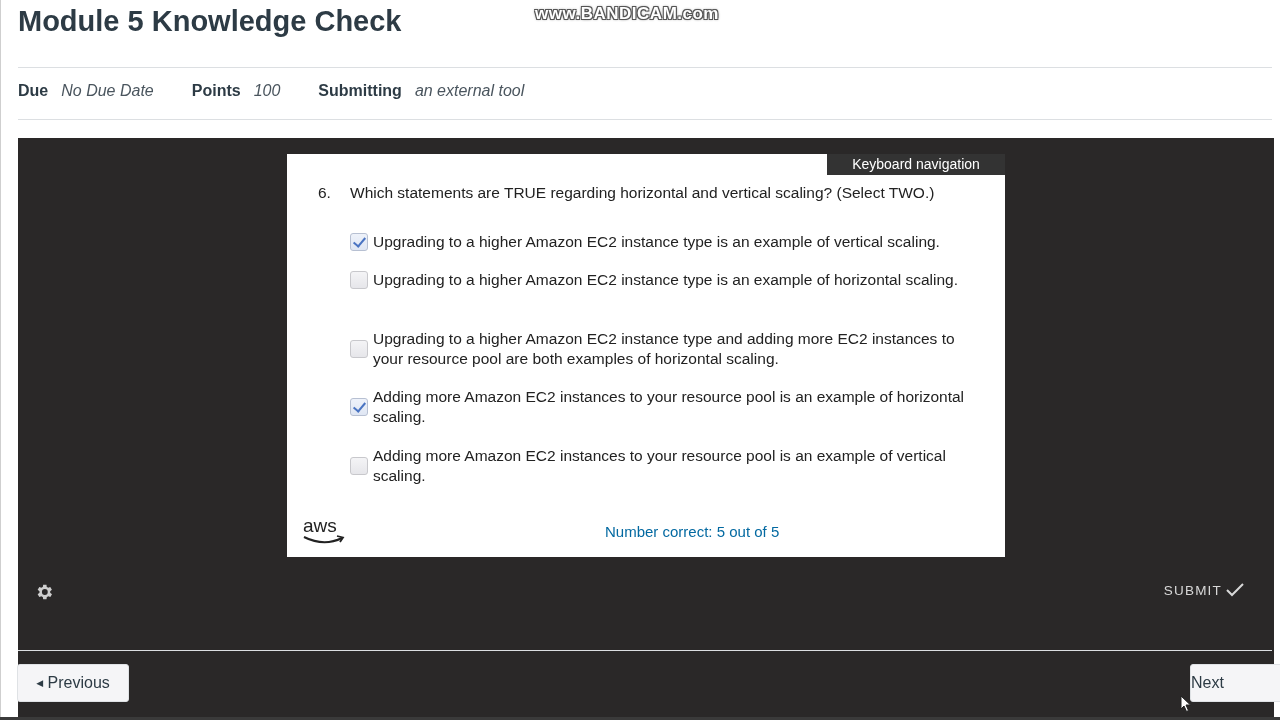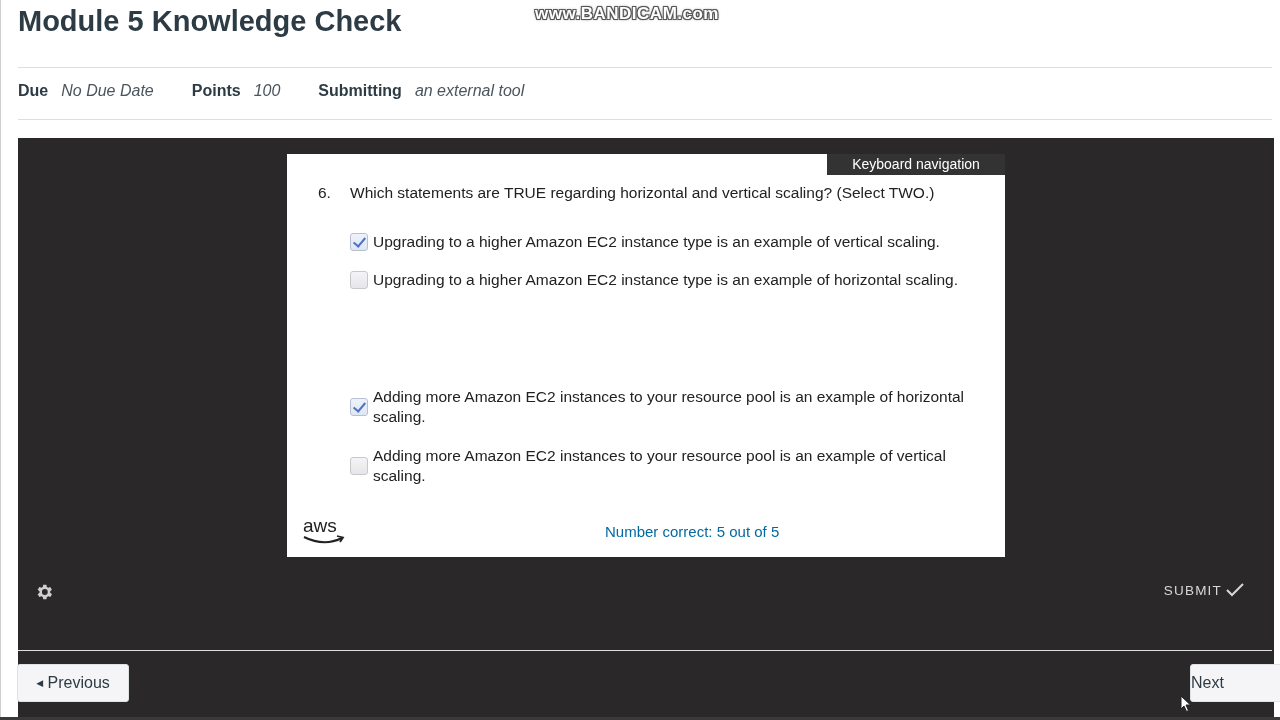--- a/index.html
+++ b/index.html
@@ -100,20 +100,24 @@
     </div>
 
     <div class="option" style="top:78px">
       <span class="cb checked"></span>
       <span>Upgrading to a higher Amazon EC2 instance type is an example of vertical scaling.</span>
     </div>
     <div class="option" style="top:116px">
       <span class="cb"></span>
       <span>Upgrading to a higher Amazon EC2 instance type is an example of horizontal scaling.</span>
     </div>
+    <div class="option" style="top:175px">
+      <span class="cb"></span>
+      <span>Upgrading to a higher Amazon EC2 instance type and adding more EC2 instances to your resource pool are both examples of horizontal scaling.</span>
+    </div>
     <div class="option" style="top:233px">
       <span class="cb checked"></span>
       <span>Adding more Amazon EC2 instances to your resource pool is an example of horizontal scaling.</span>
     </div>
     <div class="option" style="top:292px">
       <span class="cb"></span>
       <span>Adding more Amazon EC2 instances to your resource pool is an example of vertical scaling.</span>
     </div>
 
     <svg class="aws-logo" viewBox="0 0 46 32">

